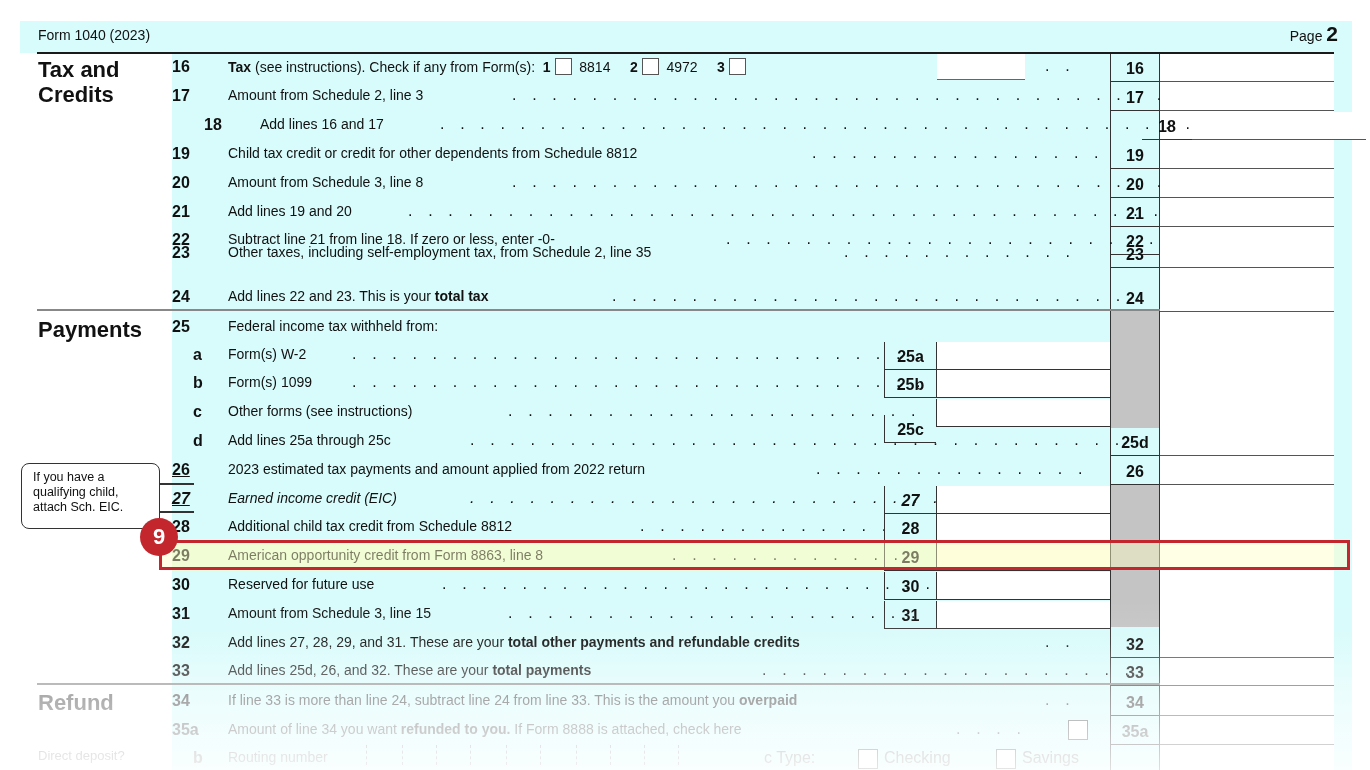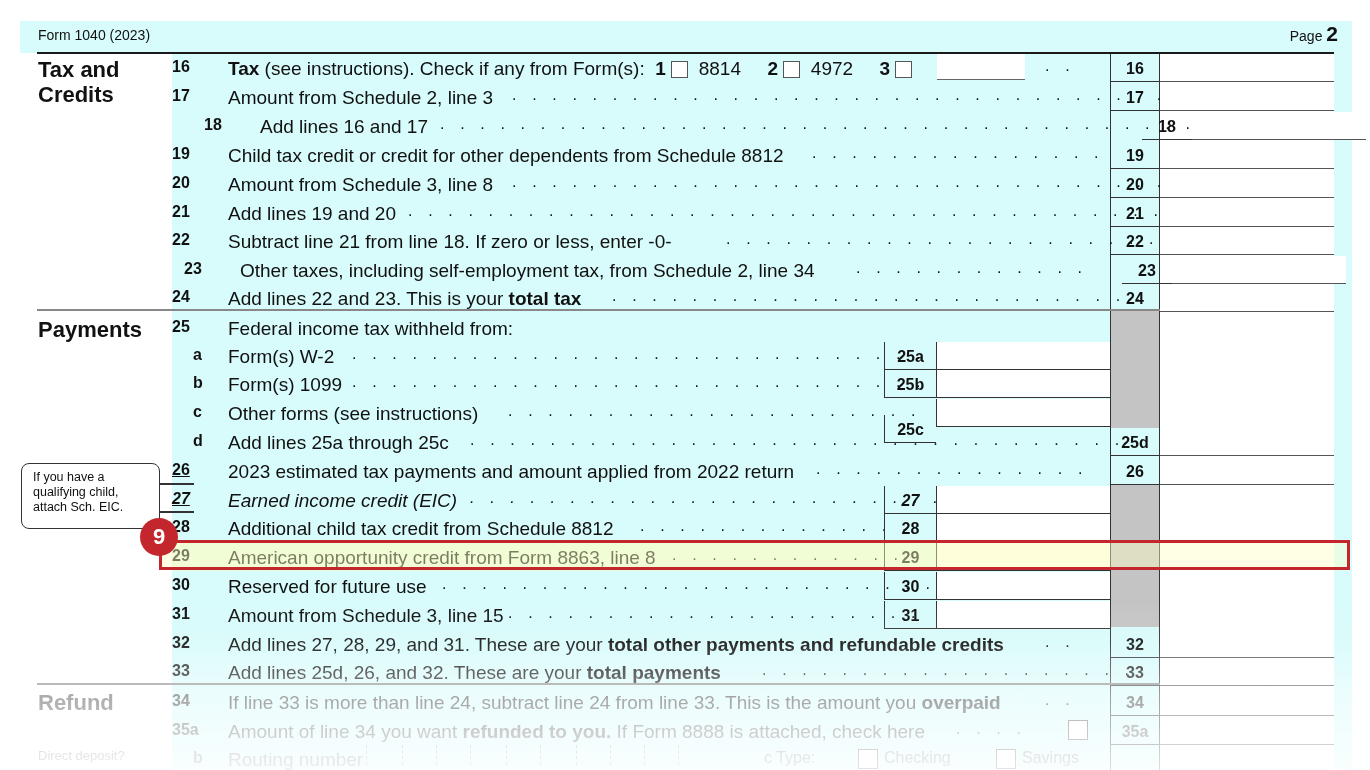--- a/index.html
+++ b/index.html
@@ -14,21 +14,21 @@
   .cyan-body { position:absolute; left:172px; top:54px; width:938px; height:720px; background:#d8fbfb; }
   .cyan-right { position:absolute; left:1334px; top:21px; width:18px; height:760px; background:#d8fbfb; }
   .box-col { position:absolute; left:1110px; top:54px; width:50px; height:720px; background:#d8fbfb;
              border-left:1.5px solid #333; border-right:1.5px solid #333; box-sizing:border-box; }
   .amt-col { position:absolute; left:1160px; top:54px; width:174px; height:720px; background:#ffffff; }
   .section-label { position:absolute; left:38px; font-size:22px; font-weight:bold; line-height:25px; color:#111; }
   .sec-rule { position:absolute; left:37px; height:2px; background:#888; }
   .row { position:absolute; left:172px; height:28px; width:938px; }
   .lnum { position:absolute; left:0; top:4px; font-size:16px; font-weight:bold; }
   .lsub { position:absolute; left:21px; top:4px; font-size:16px; font-weight:bold; }
-  .ltext { position:absolute; left:56px; top:4px; font-size:19px; white-space:nowrap; }
+  .ltext { position:absolute; left:56px; top:4px; font-size:14px; white-space:nowrap; }
   .dots { position:absolute; top:3px; font-size:16px; letter-spacing:15.7px; white-space:nowrap; }
   .rbox { position:absolute; left:938px; width:50px; height:28px; text-align:center; font-size:16px; font-weight:bold;
           line-height:30px; border-bottom:1.5px solid #333; box-sizing:border-box; }
   .ramt { position:absolute; left:988px; width:174px; height:28px; border-bottom:1.5px solid #555; box-sizing:border-box; background:#fff; }
   .gray { background:#c4c4c4; }
   .ibox { position:absolute; left:712px; width:52px; height:28px; border-left:1.5px solid #333; border-bottom:1.5px solid #333;
           box-sizing:border-box; text-align:center; font-size:16px; font-weight:bold; line-height:30px; }
   .iamt { position:absolute; left:764px; width:174px; height:28px; border-left:1.5px solid #333; border-bottom:1.5px solid #333;
           box-sizing:border-box; background:#fff; }
   .cb { display:inline-block; width:17px; height:17px; border:1.5px solid #555; background:#fff; vertical-align:-3px; box-sizing:border-box; }
@@ -123,23 +123,23 @@
   <div class="rbox" style="top:0;">21</div>
   <div class="ramt" style="top:0;"></div>
 </div>
 <div class="row" style="top:227px;">
   <span class="lnum">22</span>
   <span class="ltext">Subtract line 21 from line 18. If zero or less, enter -0-</span>
   <span class="dots" style="left:554px;">......................</span>
   <div class="rbox" style="top:0;">22</div>
   <div class="ramt" style="top:0;"></div>
 </div>
-<div class="row" style="top:256px;margin-left:12px;">
+<div class="row" style="top:240px;">
   <span class="lnum">23</span>
-  <span class="ltext">Other taxes, including self-employment tax, from Schedule 2, line 34</span>
+  <span class="ltext">Other taxes, including self-employment tax, from Schedule 2, line 35</span>
   <span class="dots" style="left:672px;">............</span>
   <div class="rbox" style="top:0;">23</div>
   <div class="ramt" style="top:0;"></div>
 </div>
 
 <div class="row" style="top:284px;">
   <span class="lnum">24</span>
   <span class="ltext"><span>Add lines 22 and 23. This is your </span><b>total tax</b></span>
   <span class="dots" style="left:440px;">...........................</span>
   <div class="rbox" style="top:0;">24</div>

